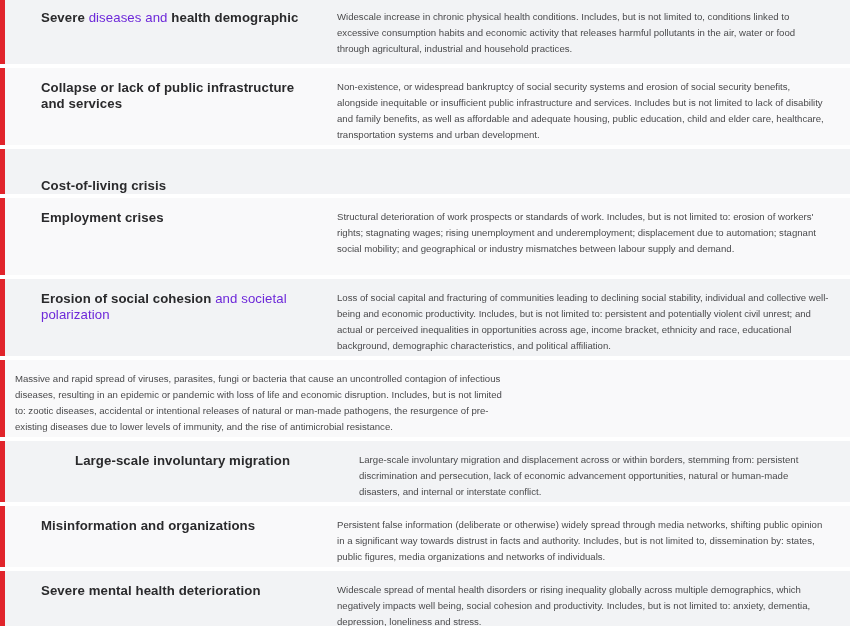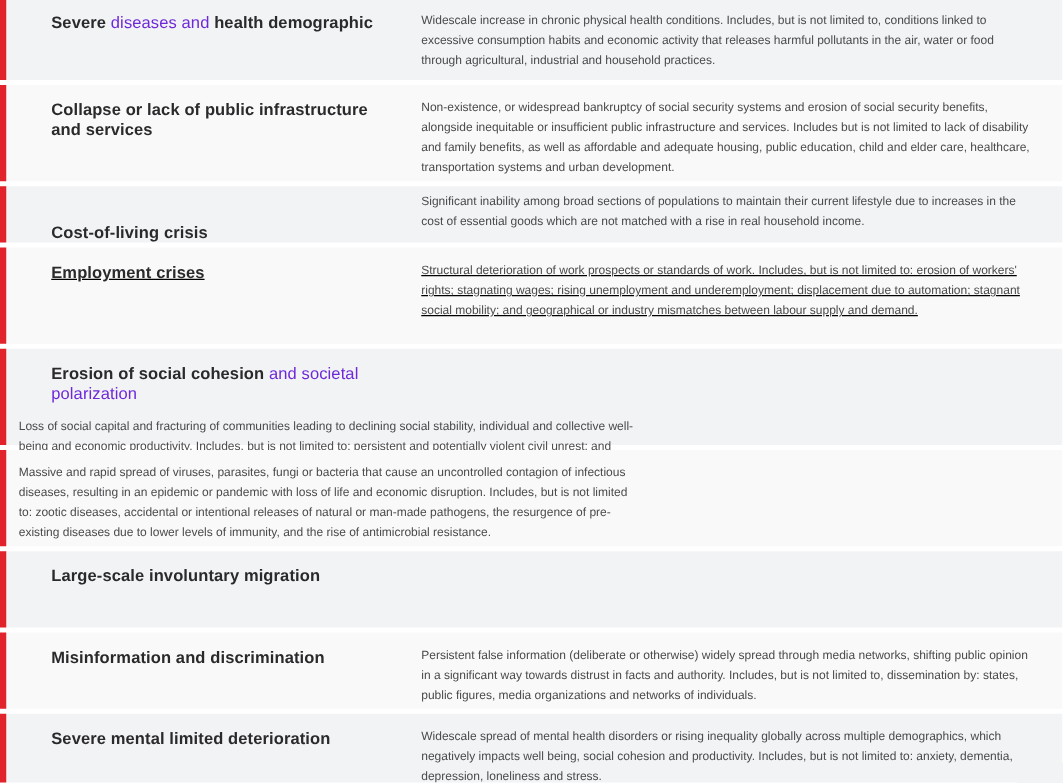--- a/index.html
+++ b/index.html
@@ -47,24 +47,24 @@
     box-sizing: border-box;
     width: 528px;
     padding: 11px 20px 8px 15px;
     font-size: 9.6px;
     line-height: 16px;
     color: #4a4a4c;
   }
   .r1 { height: 66px; }
   .r2 { height: 77px; }
   .r3 { height: 45px; align-items: flex-end; }
-  .r4 { height: 77px; text-decoration: underline; }
-  .r5 { height: 77px; flex-direction: column; }
+  .r4 { height: 77px; }
+  .r5 { height: 77px; }
   .r6 { height: 77px; }
-  .r7 { height: 61px; }
+  .r7 { height: 61px; padding-left: 34px; }
   .r8 { height: 61px; }
   .r9 { height: 63px; }
 </style>
 </head>
 <body>
 
 <div class="table">
 
   <div class="row r1">
     <div class="bar"></div>
@@ -74,21 +74,20 @@
 
   <div class="row alt r2">
     <div class="bar"></div>
     <div class="title"><span>Collapse or lack of public infrastructure and services</span></div>
     <div class="desc">Non-existence, or widespread bankruptcy of social security systems and erosion of social security benefits, alongside inequitable or insufficient public infrastructure and services. Includes but is not limited to lack of disability and family benefits, as well as affordable and adequate housing, public education, child and elder care, healthcare, transportation systems and urban development.</div>
   </div>
 
   <div class="row r3">
     <div class="bar"></div>
     <div class="title"><span>Cost-of-living crisis</span></div>
-    <div class="desc">Significant inability among broad sections of populations to maintain their current lifestyle due to increases in the cost of essential goods which are not matched with a rise in real household income.</div>
   </div>
 
   <div class="row alt r4">
     <div class="bar"></div>
     <div class="title"><span>Employment crises</span></div>
     <div class="desc">Structural deterioration of work prospects or standards of work. Includes, but is not limited to: erosion of workers' rights; stagnating wages; rising unemployment and underemployment; displacement due to automation; stagnant social mobility; and geographical or industry mismatches between labour supply and demand.</div>
   </div>
 
   <div class="row r5">
     <div class="bar"></div>
@@ -97,27 +96,28 @@
   </div>
 
   <div class="row alt r6">
     <div class="bar"></div>
     <div class="desc">Massive and rapid spread of viruses, parasites, fungi or bacteria that cause an uncontrolled contagion of infectious diseases, resulting in an epidemic or pandemic with loss of life and economic disruption. Includes, but is not limited to: zootic diseases, accidental or intentional releases of natural or man-made pathogens, the resurgence of pre-existing diseases due to lower levels of immunity, and the rise of antimicrobial resistance.</div>
   </div>
 
   <div class="row r7">
     <div class="bar"></div>
     <div class="title"><span>Large-scale involuntary migration</span></div>
+    <div class="desc">Large-scale involuntary migration and displacement across or within borders, stemming from: persistent discrimination and persecution, lack of economic advancement opportunities, natural or human-made disasters, and internal or interstate conflict.</div>
   </div>
 
   <div class="row alt r8">
     <div class="bar"></div>
-    <div class="title"><span>Misinformation and discrimination</span></div>
+    <div class="title"><span>Misinformation and organizations</span></div>
     <div class="desc">Persistent false information (deliberate or otherwise) widely spread through media networks, shifting public opinion in a significant way towards distrust in facts and authority. Includes, but is not limited to, dissemination by: states, public figures, media organizations and networks of individuals.</div>
   </div>
 
   <div class="row r9">
     <div class="bar"></div>
-    <div class="title"><span>Severe mental limited deterioration</span></div>
+    <div class="title"><span>Severe mental health deterioration</span></div>
     <div class="desc">Widescale spread of mental health disorders or rising inequality globally across multiple demographics, which negatively impacts well being, social cohesion and productivity. Includes, but is not limited to: anxiety, dementia, depression, loneliness and stress.</div>
   </div>
 
 </div>
 
 </body></html>

